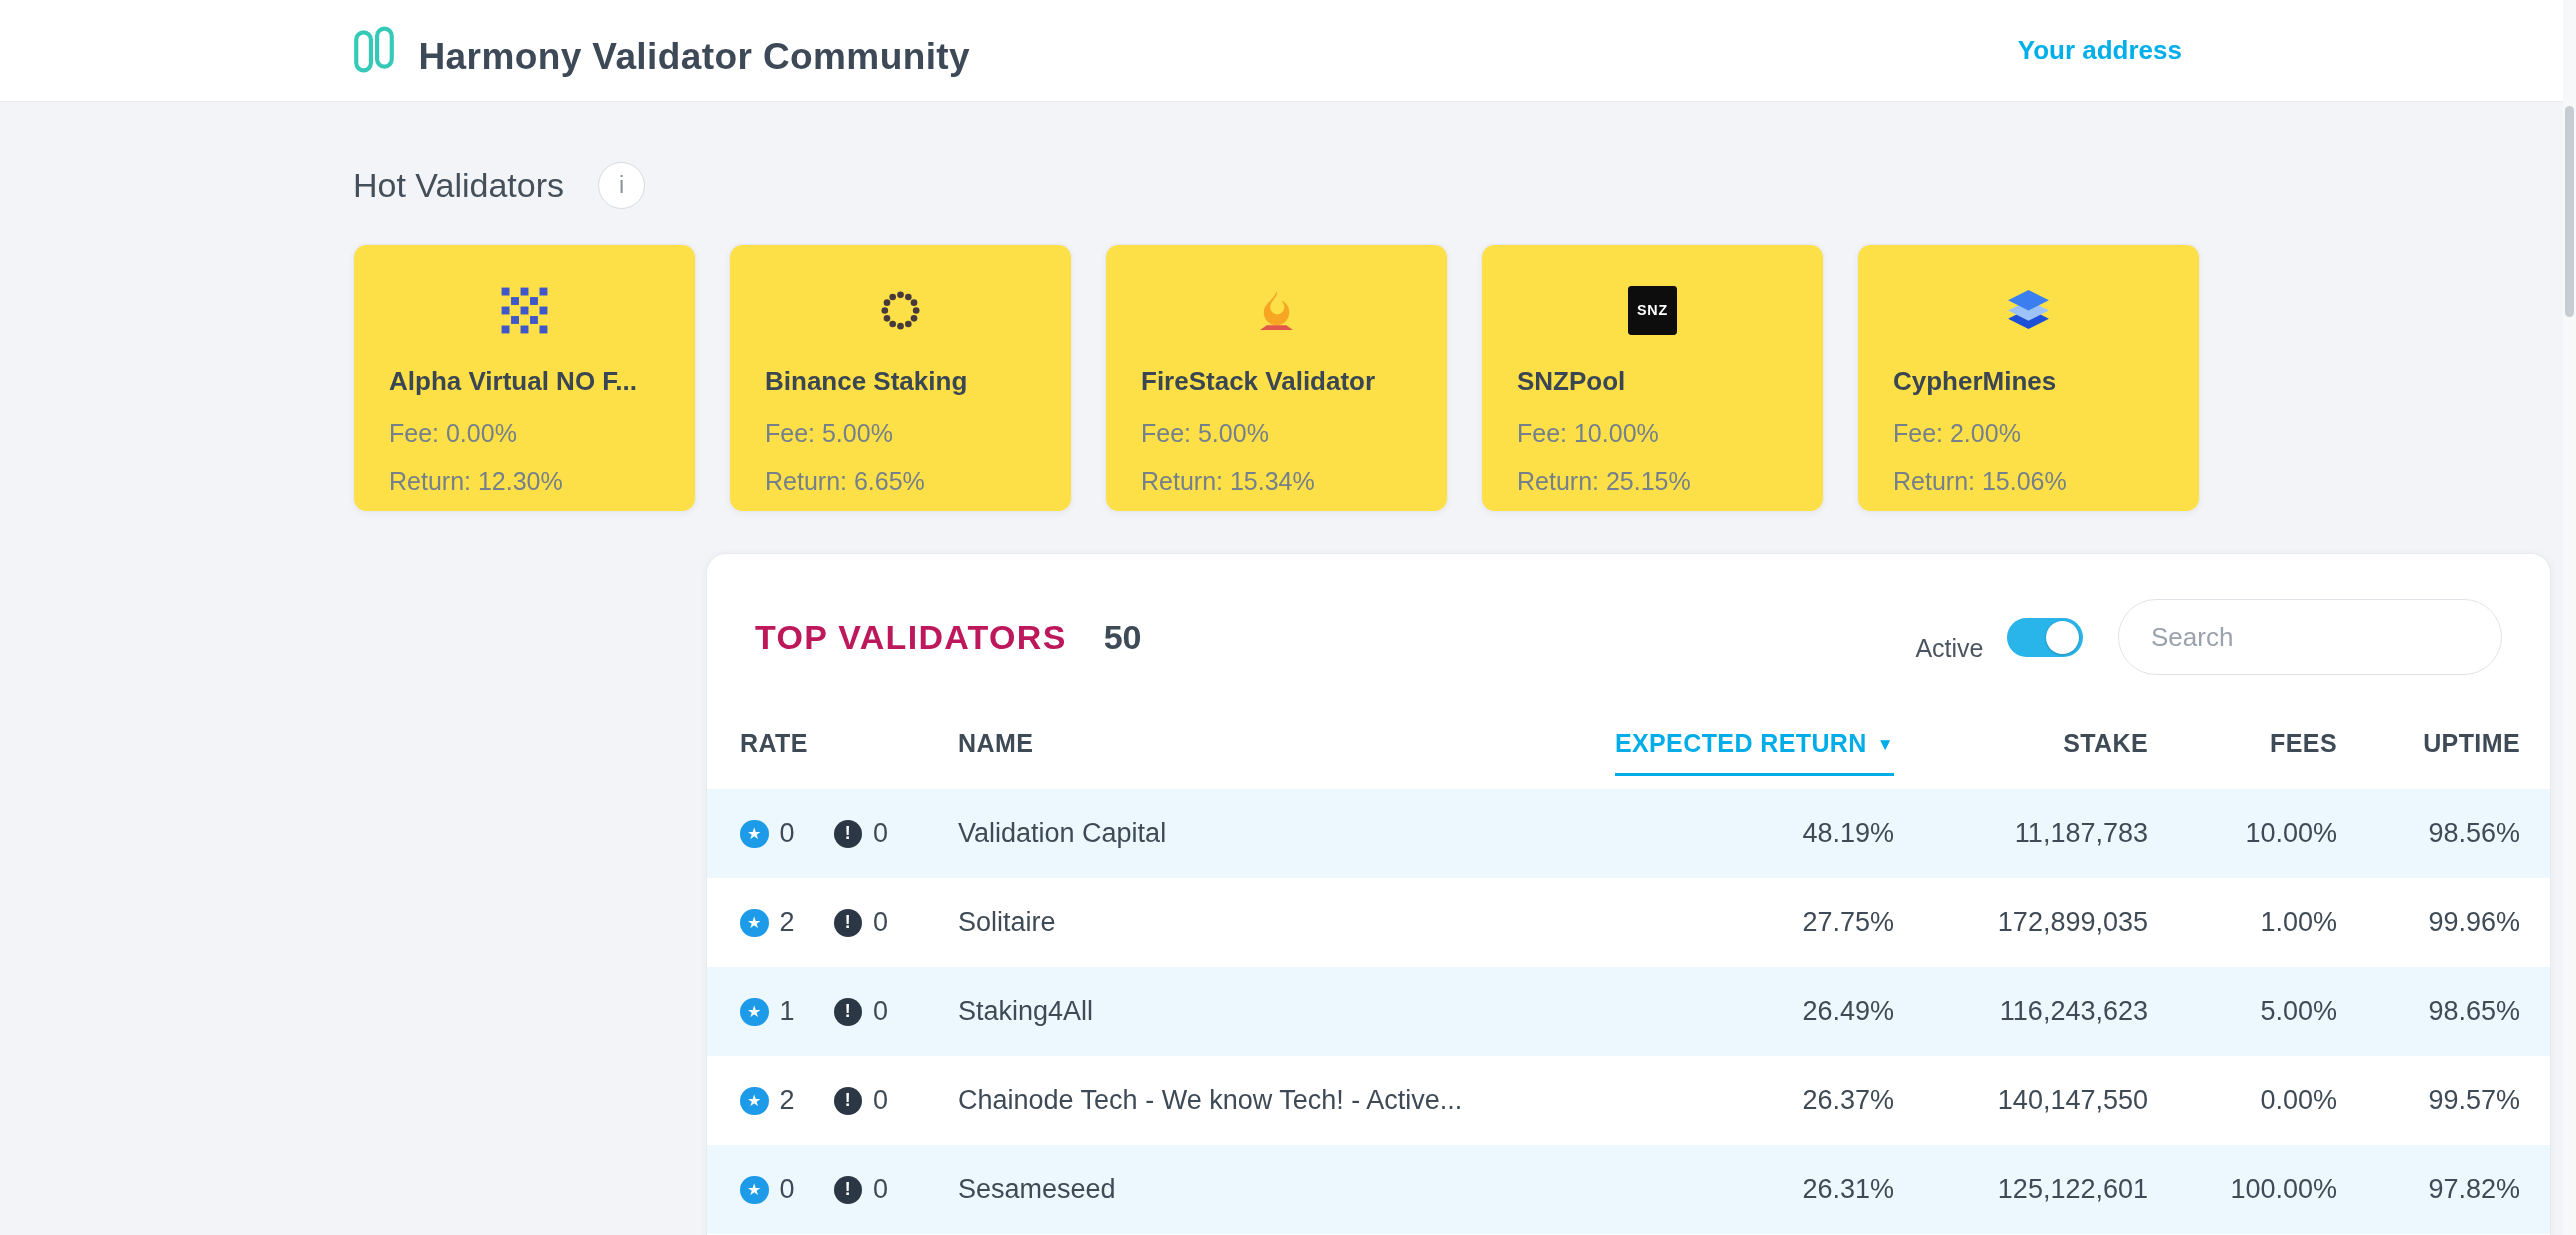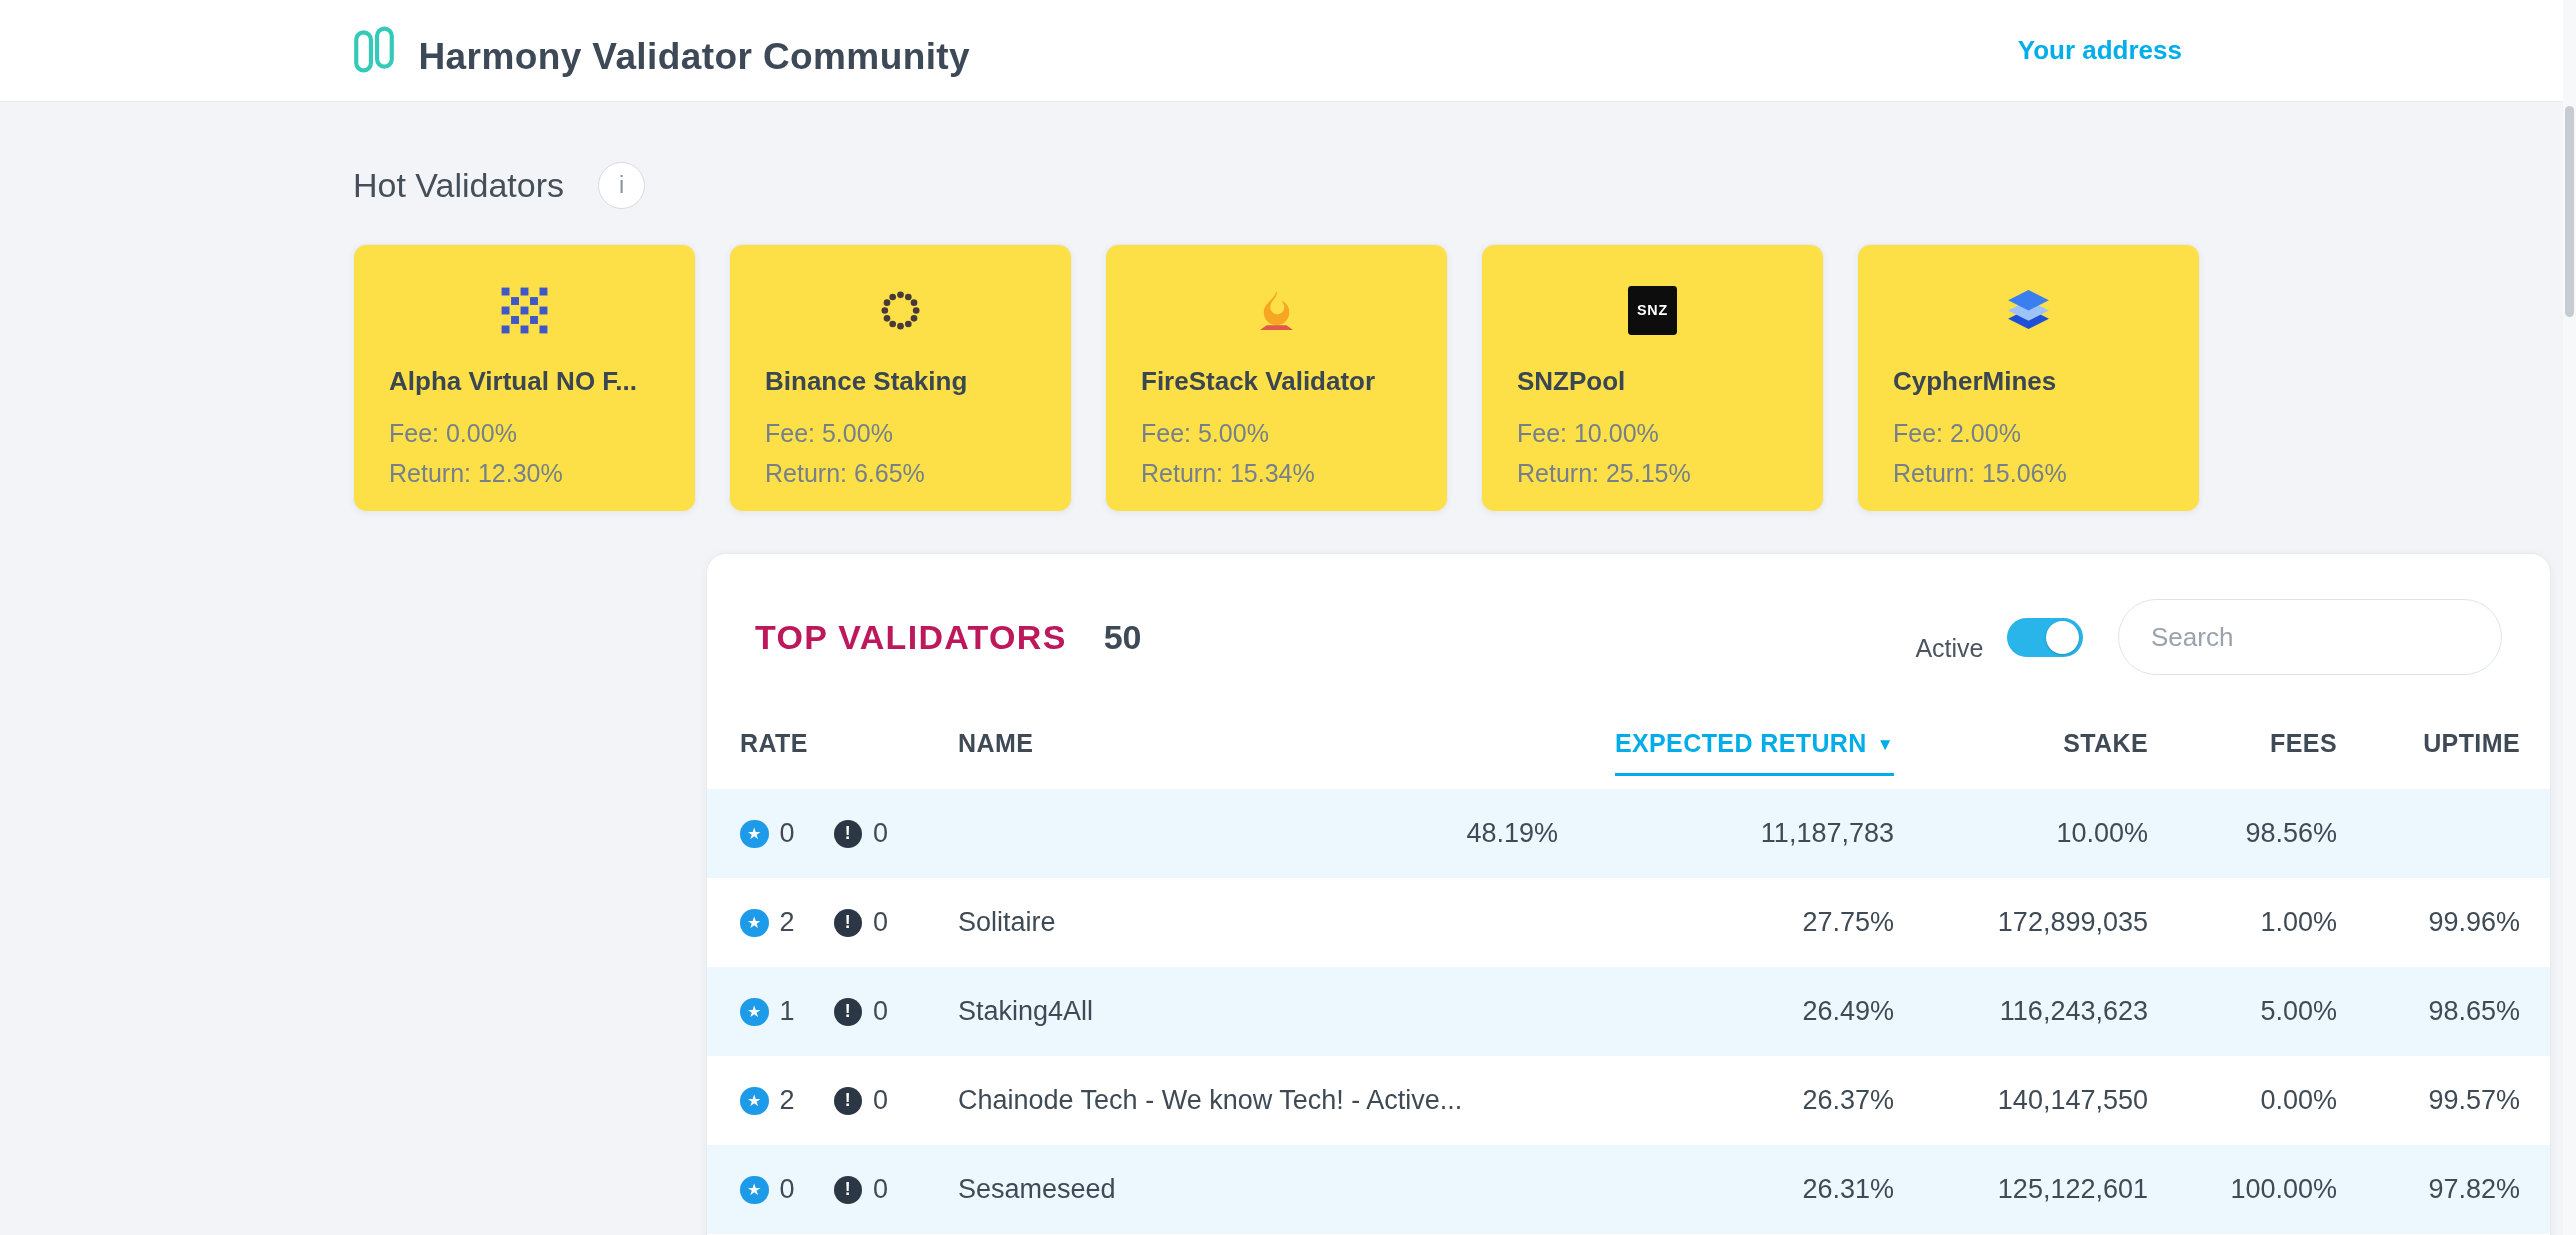--- a/index.html
+++ b/index.html
@@ -41,21 +41,21 @@
     border:0.8px solid #e8eaee; border-radius:13.4px;
     box-shadow:0 1.7px 6.7px rgba(40,60,90,0.05);
     cursor:pointer;
   }
   .hicon { height:52px; margin-top:39px; display:flex; justify-content:center; align-items:center; }
   .hname {
     margin:30px 35px 0; font-size:26px; font-weight:700; color:#3a4652;
     white-space:nowrap; overflow:hidden;
   }
   .hline { margin:22px 35px 0; font-size:25px; color:#75808b; }
-  .hline + .hline { margin-top:11px; }
+  .hline + .hline { margin-top:19px; }
   .snz-box {
     width:49px; height:49px; background:#0d0d0d; border-radius:3.4px;
     color:#fff; font-size:14.3px; font-weight:700; letter-spacing:0.8px;
     display:flex; align-items:center; justify-content:center;
   }
 
   
   .main-card {
     width:1845px; height:847px; margin:41px 0 0 353px;
     background:#fff; border:0.8px solid #e8eaee; border-radius:20px;
@@ -252,20 +252,21 @@
 
     <div class="rows">
 
       <div class="trow">
         <div class="rate-cell">
           <span class="badge badge-star">★</span>
           <span class="badge-count">0</span>
           <span class="badge badge-alert">!</span>
           <span class="badge-count">0</span>
         </div>
+        <div>Validation Capital</div>
         <div class="num">48.19%</div>
         <div class="num">11,187,783</div>
         <div class="num">10.00%</div>
         <div class="num">98.56%</div>
       </div>
 
       <div class="trow">
         <div class="rate-cell">
           <span class="badge badge-star">★</span>
           <span class="badge-count">2</span>

